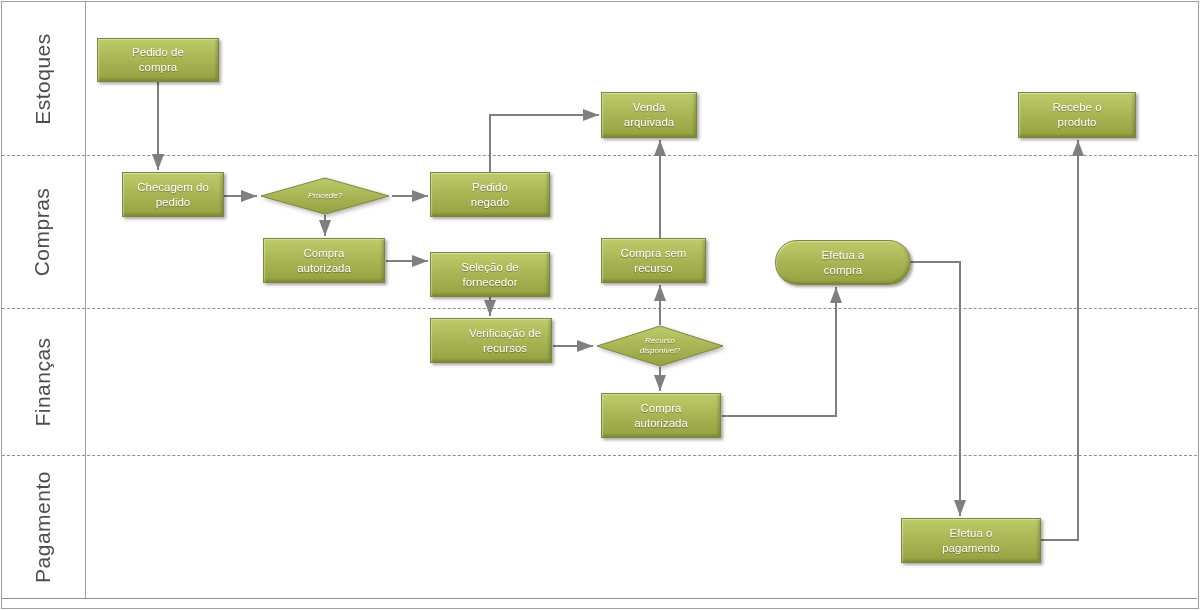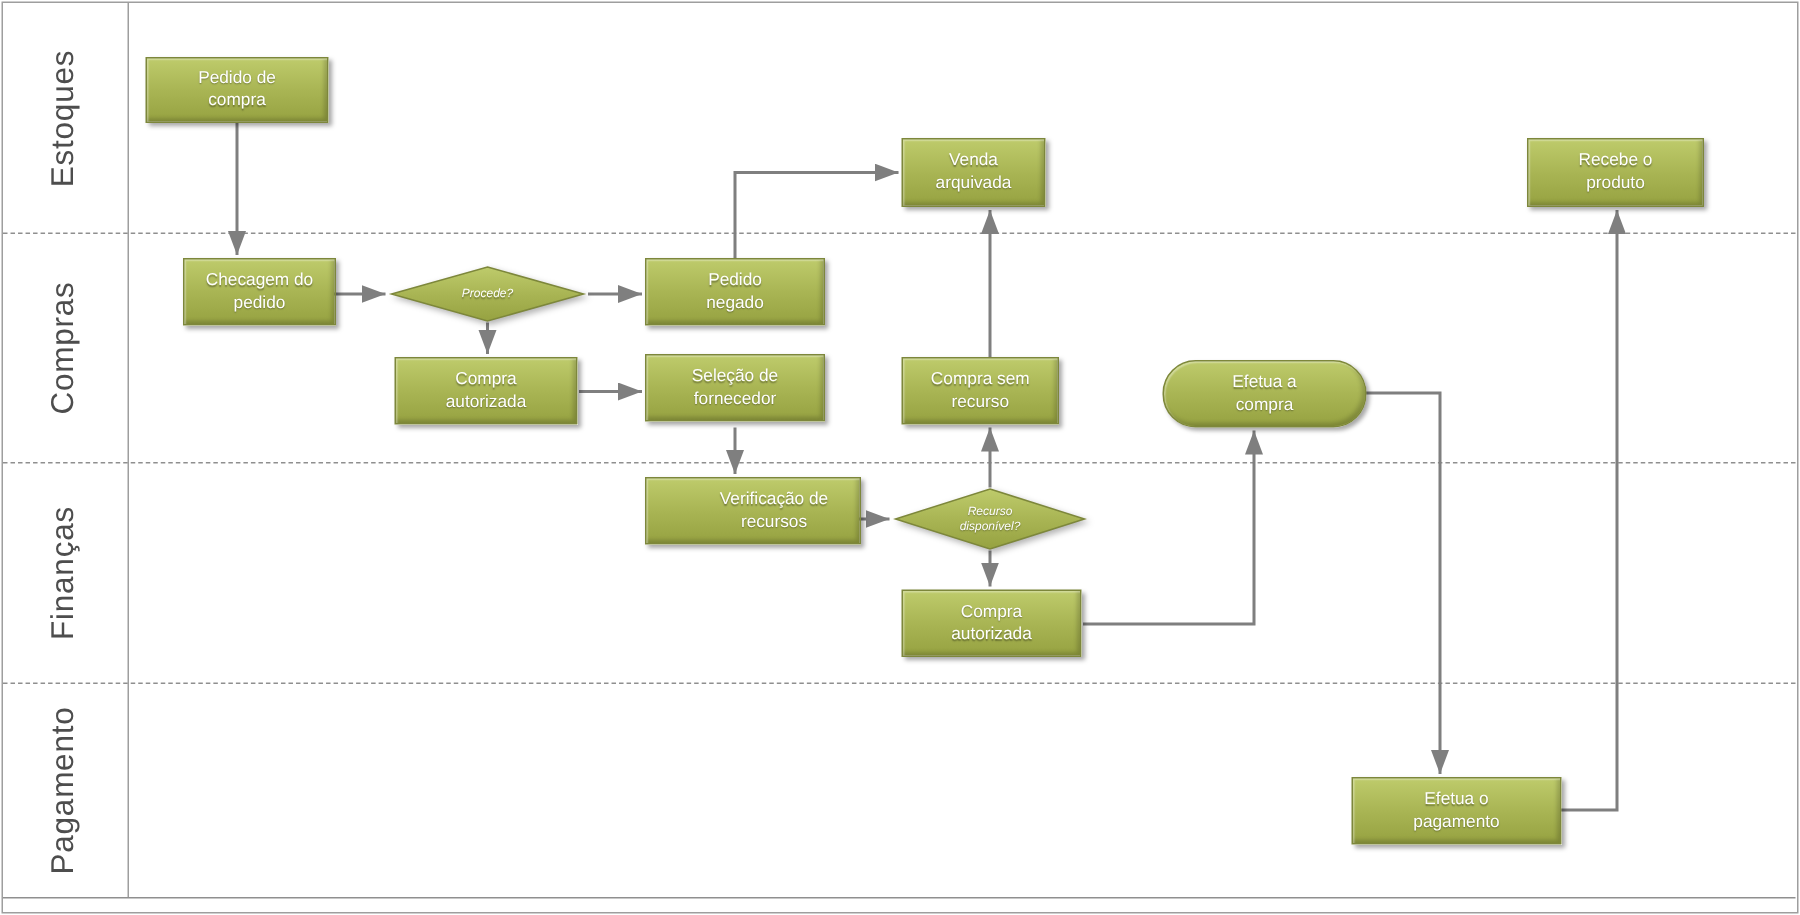--- a/index.html
+++ b/index.html
@@ -118,33 +118,33 @@
   </div>
 
   <div class="node" style="left:430px;top:172px;width:120px;height:45px;">
     <span class="lbl">Pedido
 negado</span>
   </div>
   <div class="node" style="left:263px;top:238px;width:122px;height:45px;">
     <span class="lbl">Compra
 autorizada</span>
   </div>
-  <div class="node" style="left:430px;top:236px;width:120px;height:45px;">
+  <div class="node" style="left:430px;top:252px;width:120px;height:45px;">
     <span class="lbl">Seleção de
 fornecedor</span>
   </div>
   <div class="node" style="left:601px;top:238px;width:105px;height:45px;">
     <span class="lbl">Compra sem
 recurso</span>
   </div>
   <div class="node" style="left:775px;top:240px;width:136px;height:45px;border-radius:22px;">
     <span class="lbl">Efetua a
 compra</span>
   </div>
-  <div class="node" style="left:430px;top:318px;width:144px;height:45px;padding-left:28px;">
+  <div class="node" style="left:430px;top:318px;width:122px;height:45px;padding-left:28px;">
     <span class="lbl">Verificação de
 recursos</span>
   </div>
 
   <div class="diamond" style="left:595px;top:325px;width:130px;height:42px;">
     <svg viewBox="0 0 130 42" preserveAspectRatio="none">
       <defs>
         <linearGradient id="dg2" x1="0" y1="0" x2="0" y2="1">
           <stop offset="0" style="stop-color:var(--node-light)"></stop>
           <stop offset="0.5" style="stop-color:var(--node-mid)"></stop>

